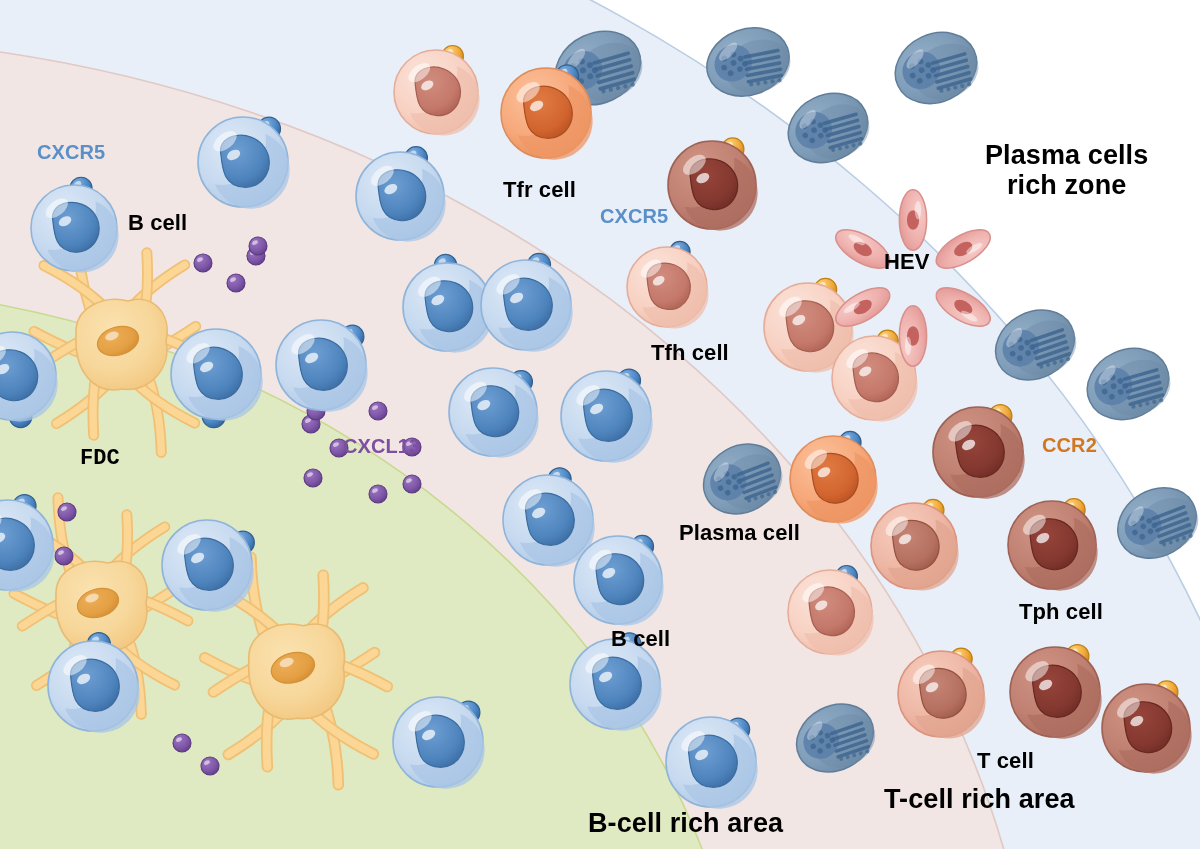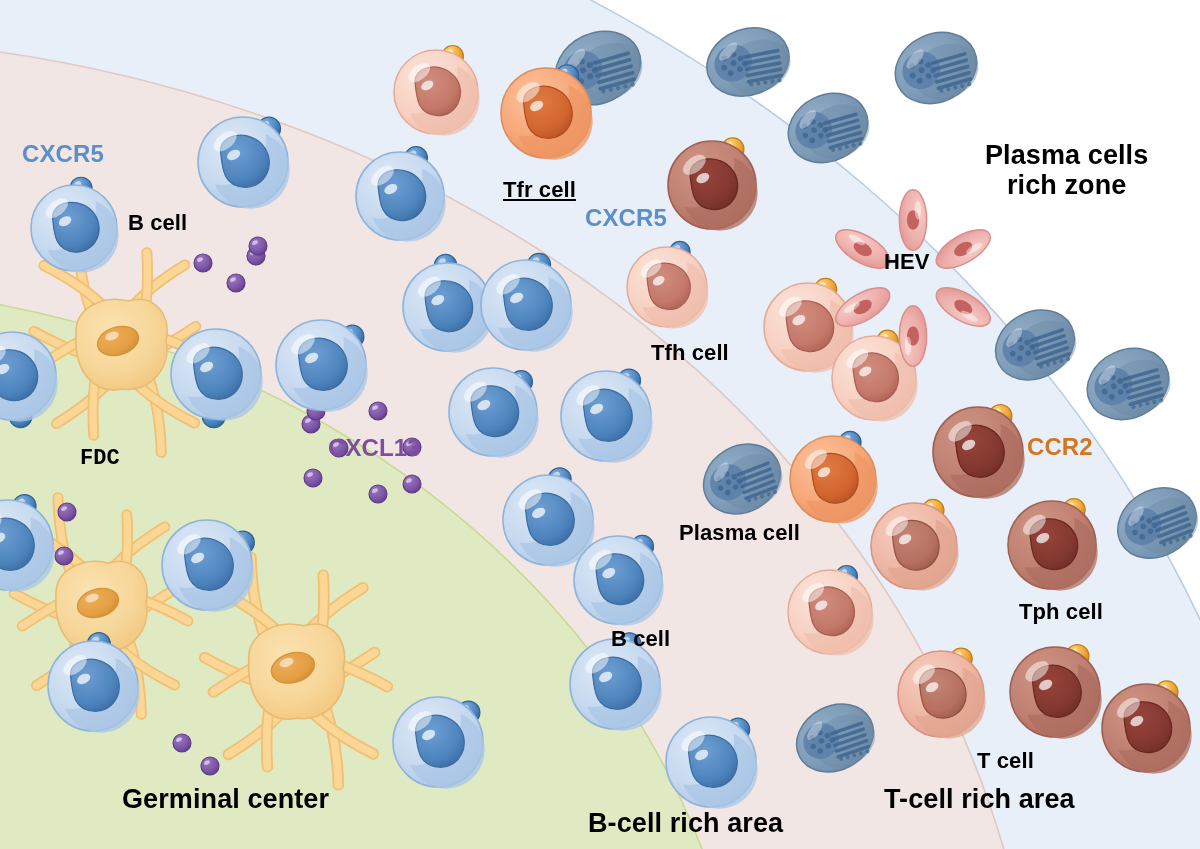--- a/index.html
+++ b/index.html
@@ -7,21 +7,21 @@
   body{font-family:"Liberation Sans",sans-serif;}
   #stage{position:relative;width:1200px;height:849px;overflow:hidden;background:#ffffff;}
   #stage svg.layer{position:absolute;left:0;top:0;width:1200px;height:849px;}
   .lbl{position:absolute;font-family:"Liberation Sans",sans-serif;font-weight:bold;
        white-space:nowrap;line-height:1.12;letter-spacing:.1px;}
   .lbl.black{color:#000000;}
   .lbl.blue{color:#5b8fc9;}
   .lbl.purple{color:#7e4f9e;}
   .lbl.orange{color:#d2761f;}
   .cell-lbl{font-size:22px;}
-  .rec-lbl{font-size:24px;}
+  .rec-lbl{font-size:20px;margin-left:15px;}
   .big-lbl{font-size:27px;text-align:center;}
 </style>
 </head>
 <body>
 
 <div id="stage">
 
   <svg class="layer" id="art" viewBox="0 0 1200 849">
     <defs>
       <radialGradient id="gBcell" cx="38%" cy="32%" r="75%">
@@ -949,36 +949,35 @@
           </g>
           <g transform="rotate(240) translate(0,-58) rotate(90)">
             <ellipse cx="0" cy="0" rx="30.16" ry="13.629999999999999" fill="url(#gHev)" stroke="#d98f8c" stroke-width="1.5"></ellipse>
             <ellipse cx="0" cy="0" rx="9.860000000000001" ry="6.09" fill="#c4625f"></ellipse>
             <ellipse cx="-9.860000000000001" cy="-4.930000000000001" rx="9.28" ry="3.19" fill="#ffffff" fill-opacity="0.45"></ellipse>
           </g>
         </g>
       </g>
   </svg>
 
-  <div class="lbl black big-lbl" style="left:122px;top:784px;">Germinal center</div>
   <div class="lbl black big-lbl" style="left:588px;top:808px;">B-cell rich area</div>
   <div class="lbl black big-lbl" style="left:884px;top:784px;">T-cell rich area</div>
   <div class="lbl black big-lbl" style="left:985px;top:140px;">
     <span>Plasma cells</span><br>
     <span>rich zone</span>
   </div>
 
   <div class="lbl blue rec-lbl" style="left:22px;top:141px;">CXCR5</div>
   <div class="lbl blue rec-lbl" style="left:585px;top:205px;">CXCR5</div>
   <div class="lbl purple rec-lbl" style="left:328px;top:435px;">CXCL13</div>
   <div class="lbl orange rec-lbl" style="left:1027px;top:434px;">CCR2</div>
 
   <div class="lbl black cell-lbl" style="left:128px;top:211px;">B cell</div>
   <div class="lbl black cell-lbl" style="left:80px;top:447px;font-family:Liberation Mono, monospace;">FDC</div>
-  <div class="lbl black cell-lbl" style="left:503px;top:178px;text-decoration:underline;">Tfr cell</div>
+  <div class="lbl black cell-lbl" style="left:503px;top:178px;">Tfr cell</div>
   <div class="lbl black cell-lbl" style="left:651px;top:341px;">Tfh cell</div>
   <div class="lbl black cell-lbl" style="left:884px;top:250px;">HEV</div>
   <div class="lbl black cell-lbl" style="left:679px;top:521px;">Plasma cell</div>
   <div class="lbl black cell-lbl" style="left:611px;top:627px;">B cell</div>
   <div class="lbl black cell-lbl" style="left:1019px;top:600px;">Tph cell</div>
   <div class="lbl black cell-lbl" style="left:977px;top:749px;">T cell</div>
 
 </div>
 
 </body></html>

